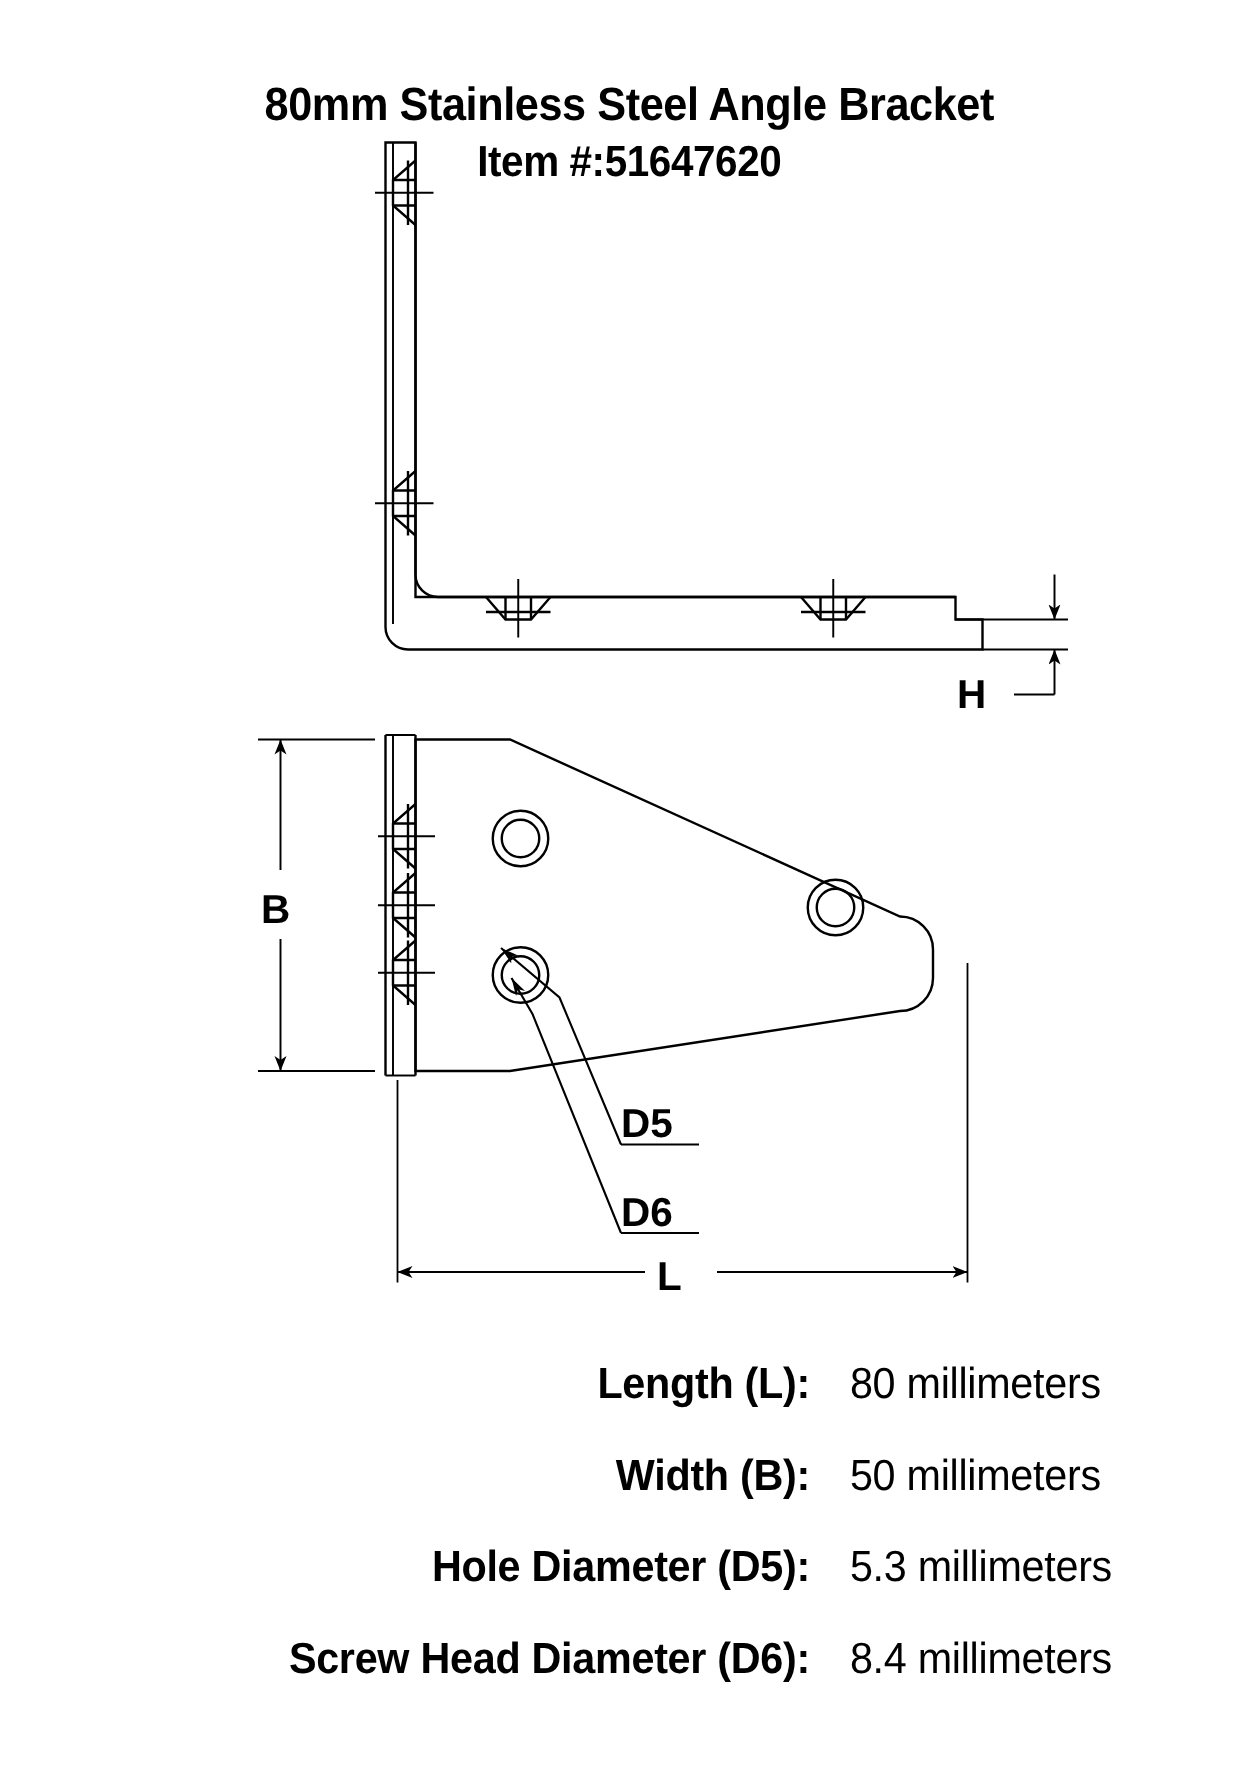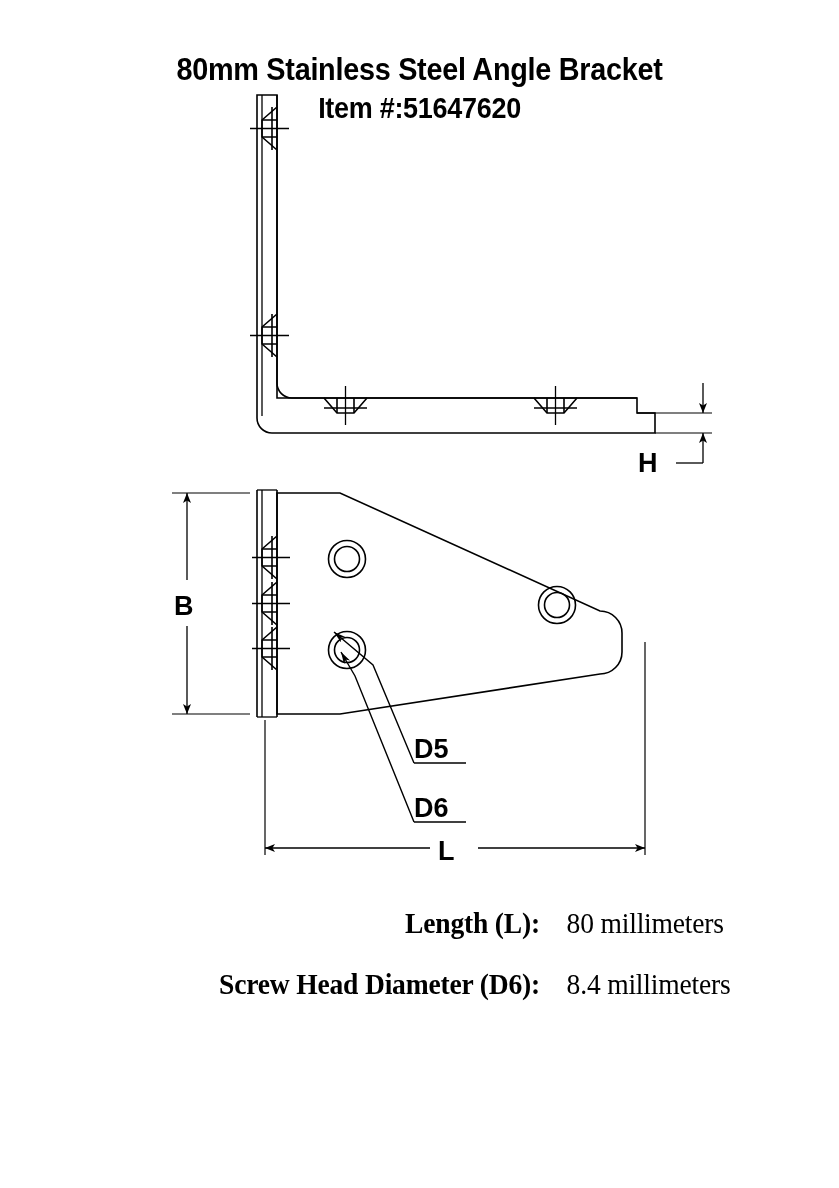--- a/index.html
+++ b/index.html
@@ -51,21 +51,20 @@
   .spec-table {
     position: absolute;
     left: 0;
     top: 893px;
     width: 839px;
   }
   .spec-row {
     display: flex;
     align-items: baseline;
     height: 61px;
-    font-family: Liberation Serif, serif;
   }
   .spec-label {
     width: 540px;
     text-align: right;
     font-weight: bold;
     font-size: 29px;
     line-height: 61px;
     letter-spacing: -0.2px;
     white-space: nowrap;
     transform: scaleX(0.95);
@@ -275,16 +274,24 @@
 
 </svg>
 </div>
 
 <div class="spec-table">
   <div class="spec-row">
     <div class="spec-label">Length (L):</div>
     <div class="spec-value">80 millimeters</div>
   </div>
   <div class="spec-row">
+    <div class="spec-label">Width (B):</div>
+    <div class="spec-value">50 millimeters</div>
+  </div>
+  <div class="spec-row">
+    <div class="spec-label">Hole Diameter (D5):</div>
+    <div class="spec-value">5.3 millimeters</div>
+  </div>
+  <div class="spec-row">
     <div class="spec-label">Screw Head Diameter (D6):</div>
     <div class="spec-value">8.4 millimeters</div>
   </div>
 </div>
 
 </body></html>

